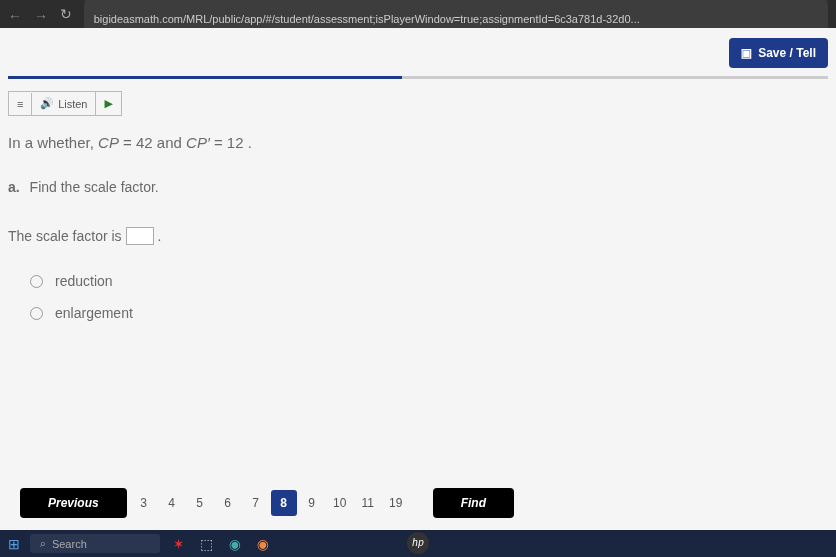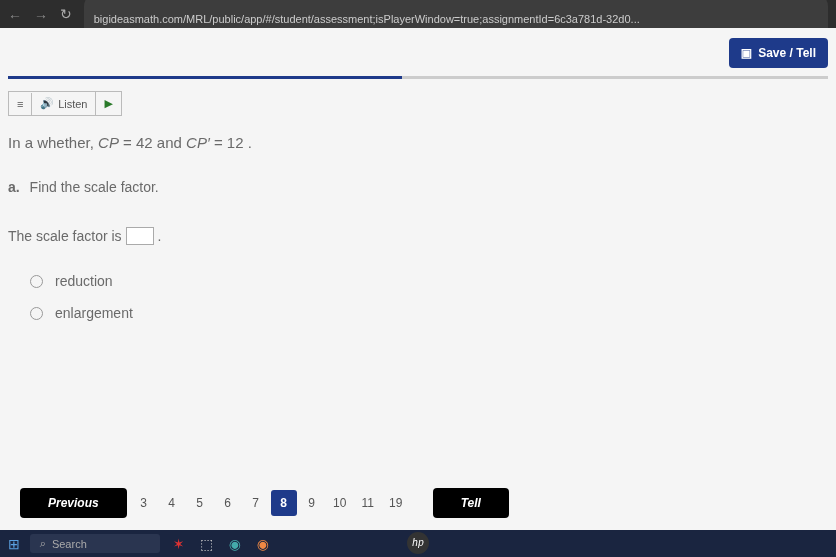--- a/index.html
+++ b/index.html
@@ -307,21 +307,21 @@
         <div class="page-num">4</div>
         <div class="page-num">5</div>
         <div class="page-num">6</div>
         <div class="page-num">7</div>
         <div class="page-num active">8</div>
         <div class="page-num">9</div>
         <div class="page-num">10</div>
         <div class="page-num">11</div>
         <div class="page-num">19</div>
       </div>
-    <button class="page-btn" style="margin-left:20px">Tell</button>
+    <button class="page-btn" style="margin-left:20px">Find</button>
   </div>
 </div>
 
 <div class="taskbar">
   <span class="win-icon">⊞</span>
   <div class="search-box">
     <span>⌕</span>
     <span>Search</span>
   </div>
   <div class="task-icons">

